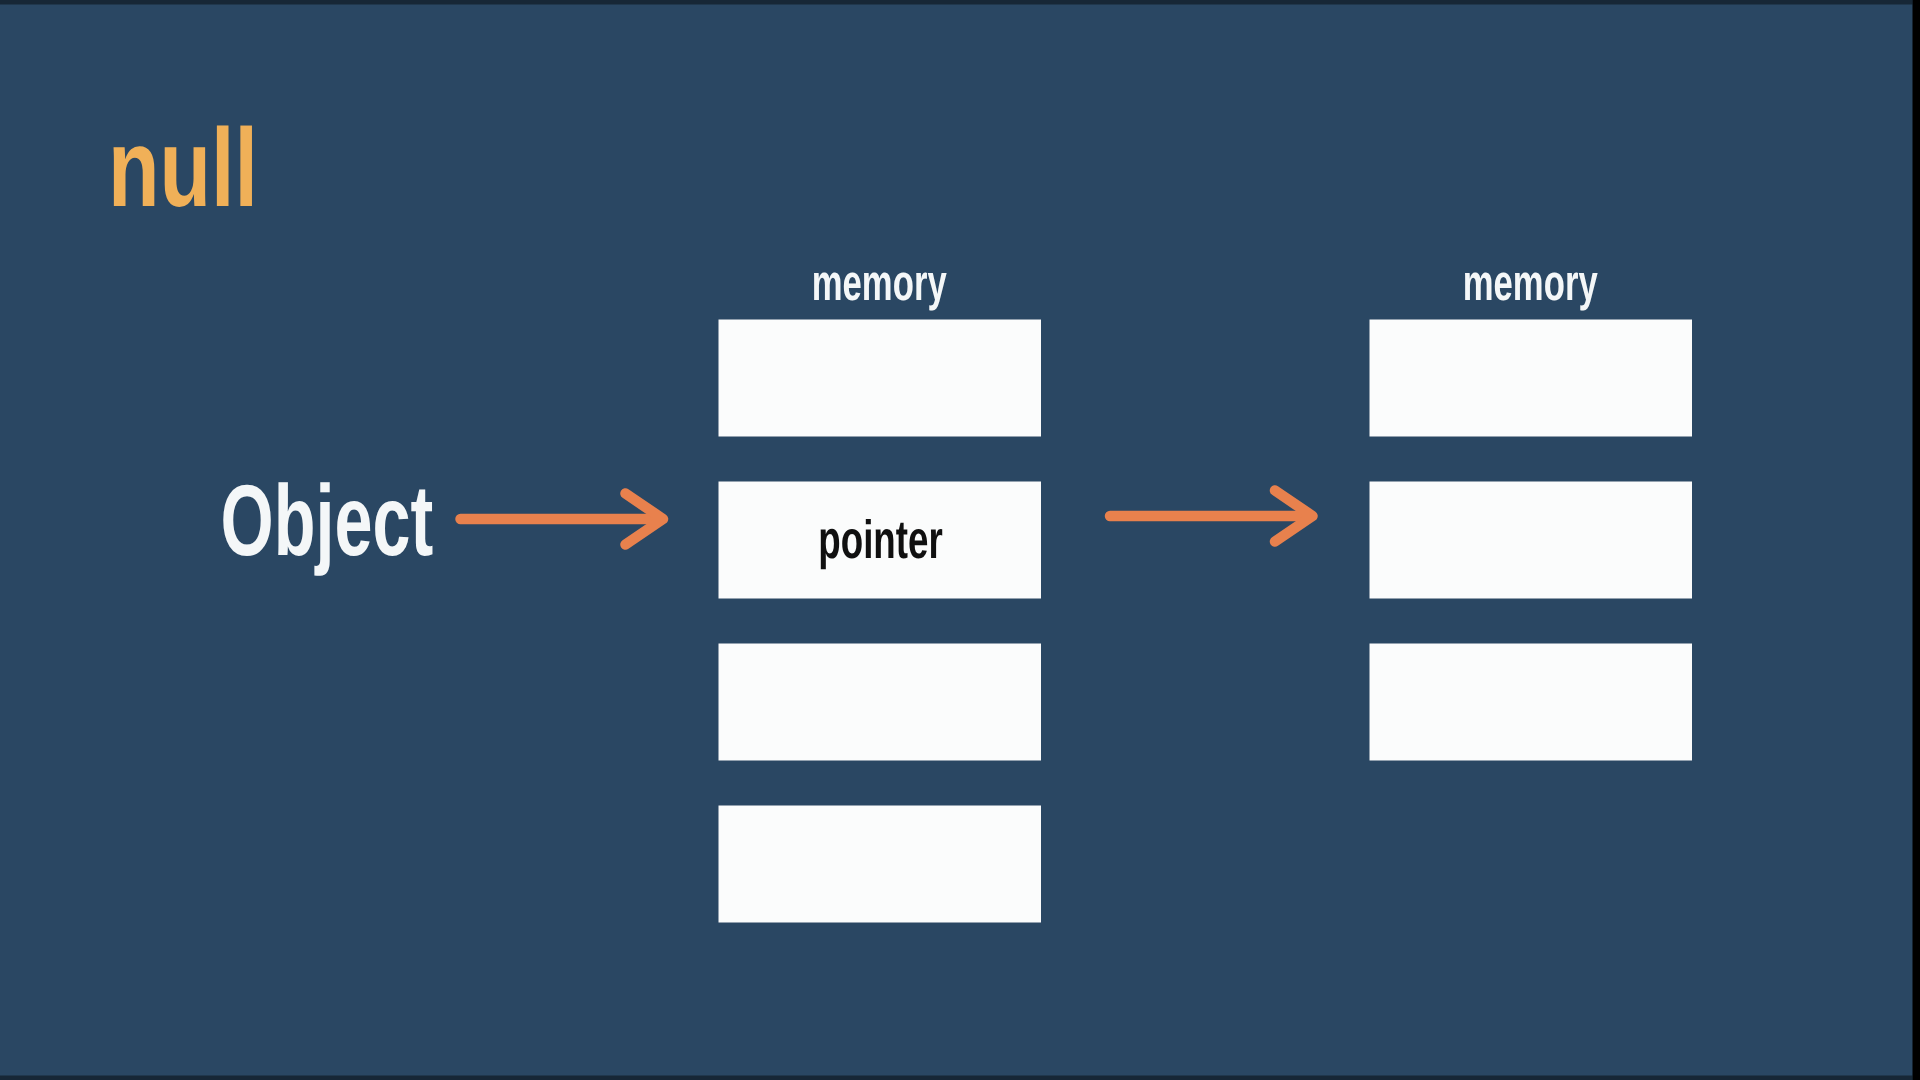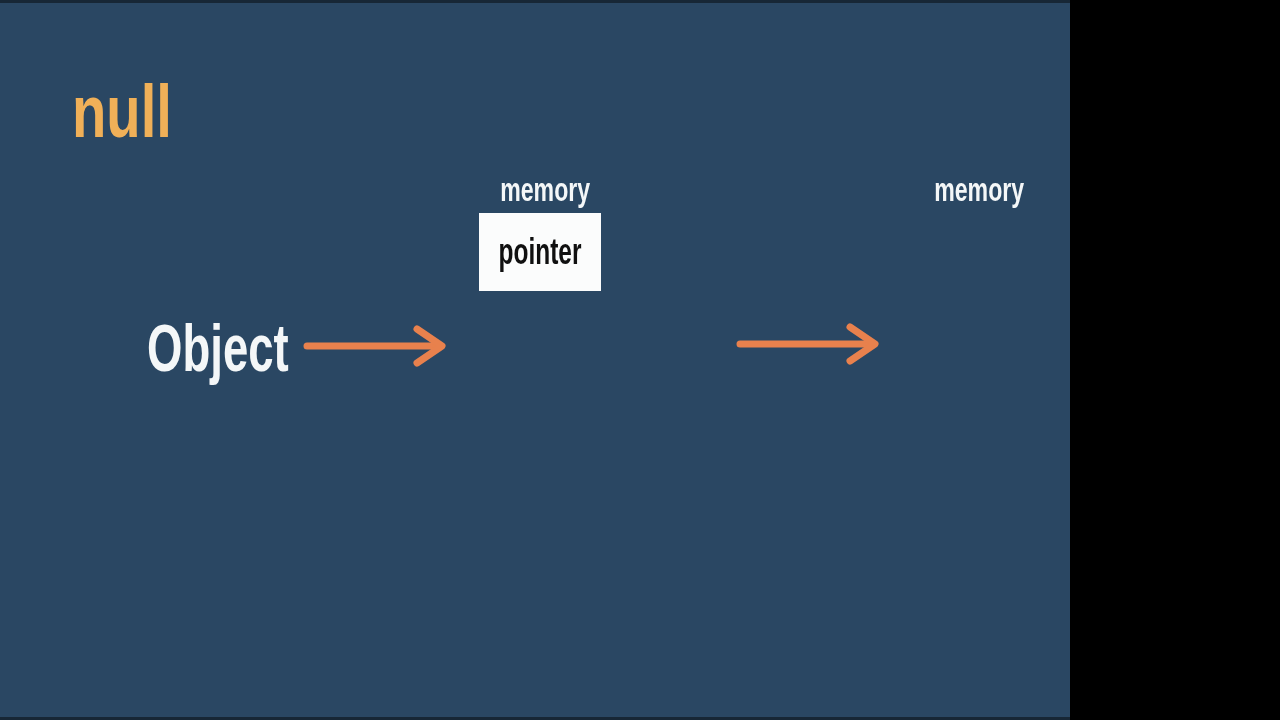--- a/index.html
+++ b/index.html
@@ -3,21 +3,21 @@
 <meta charset="utf-8">
 <style>
   html, body {
     margin: 0;
     padding: 0;
     background: #000;
     font-family: "Liberation Sans", "DejaVu Sans", sans-serif;
   }
   .slide {
     position: relative;
-    width: 1070px;
+    width: 1275px;
     height: 720px;
     background: var(--background, #2a4763);
     overflow: hidden;
   }
   .letterbox {
     position: absolute;
     left: 0;
     width: 1280px;
     height: 3px;
     background: rgba(0, 0, 0, 0.45);
@@ -63,38 +63,40 @@
     stroke-width: 7;
     stroke-linecap: round;
     stroke-linejoin: round;
     fill: none;
   }
 
   .col-header {
     position: absolute;
     top: 172px;
     width: 215px;
+    text-align: center;
     font-size: 34px;
     font-weight: 700;
     line-height: 1;
     color: var(--text-light, #f4f7f8);
   }
   .col-header .cond,
   .cell .cond {
     display: inline-block;
     transform: scaleX(0.68);
     transform-origin: 50% 50%;
     white-space: nowrap;
   }
   .memory-column {
     position: absolute;
     top: 213px;
     width: 215px;
     display: flex;
-    gap: 0;
+    flex-direction: column;
+    gap: 30px;
   }
   .col-header.col-1, .memory-column.col-1 { left: 479px; }
   .col-header.col-2, .memory-column.col-2 { left: 913px; }
 
   .cell {
     height: 78px;
     background: var(--cell-fill, #fbfcfc);
     display: flex;
     align-items: center;
     justify-content: center;

